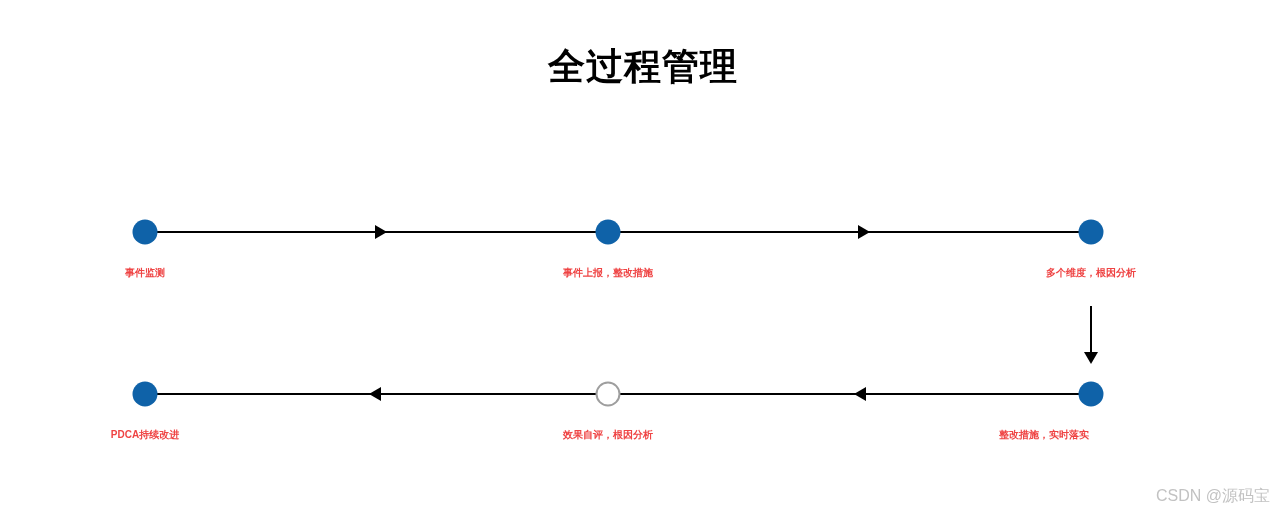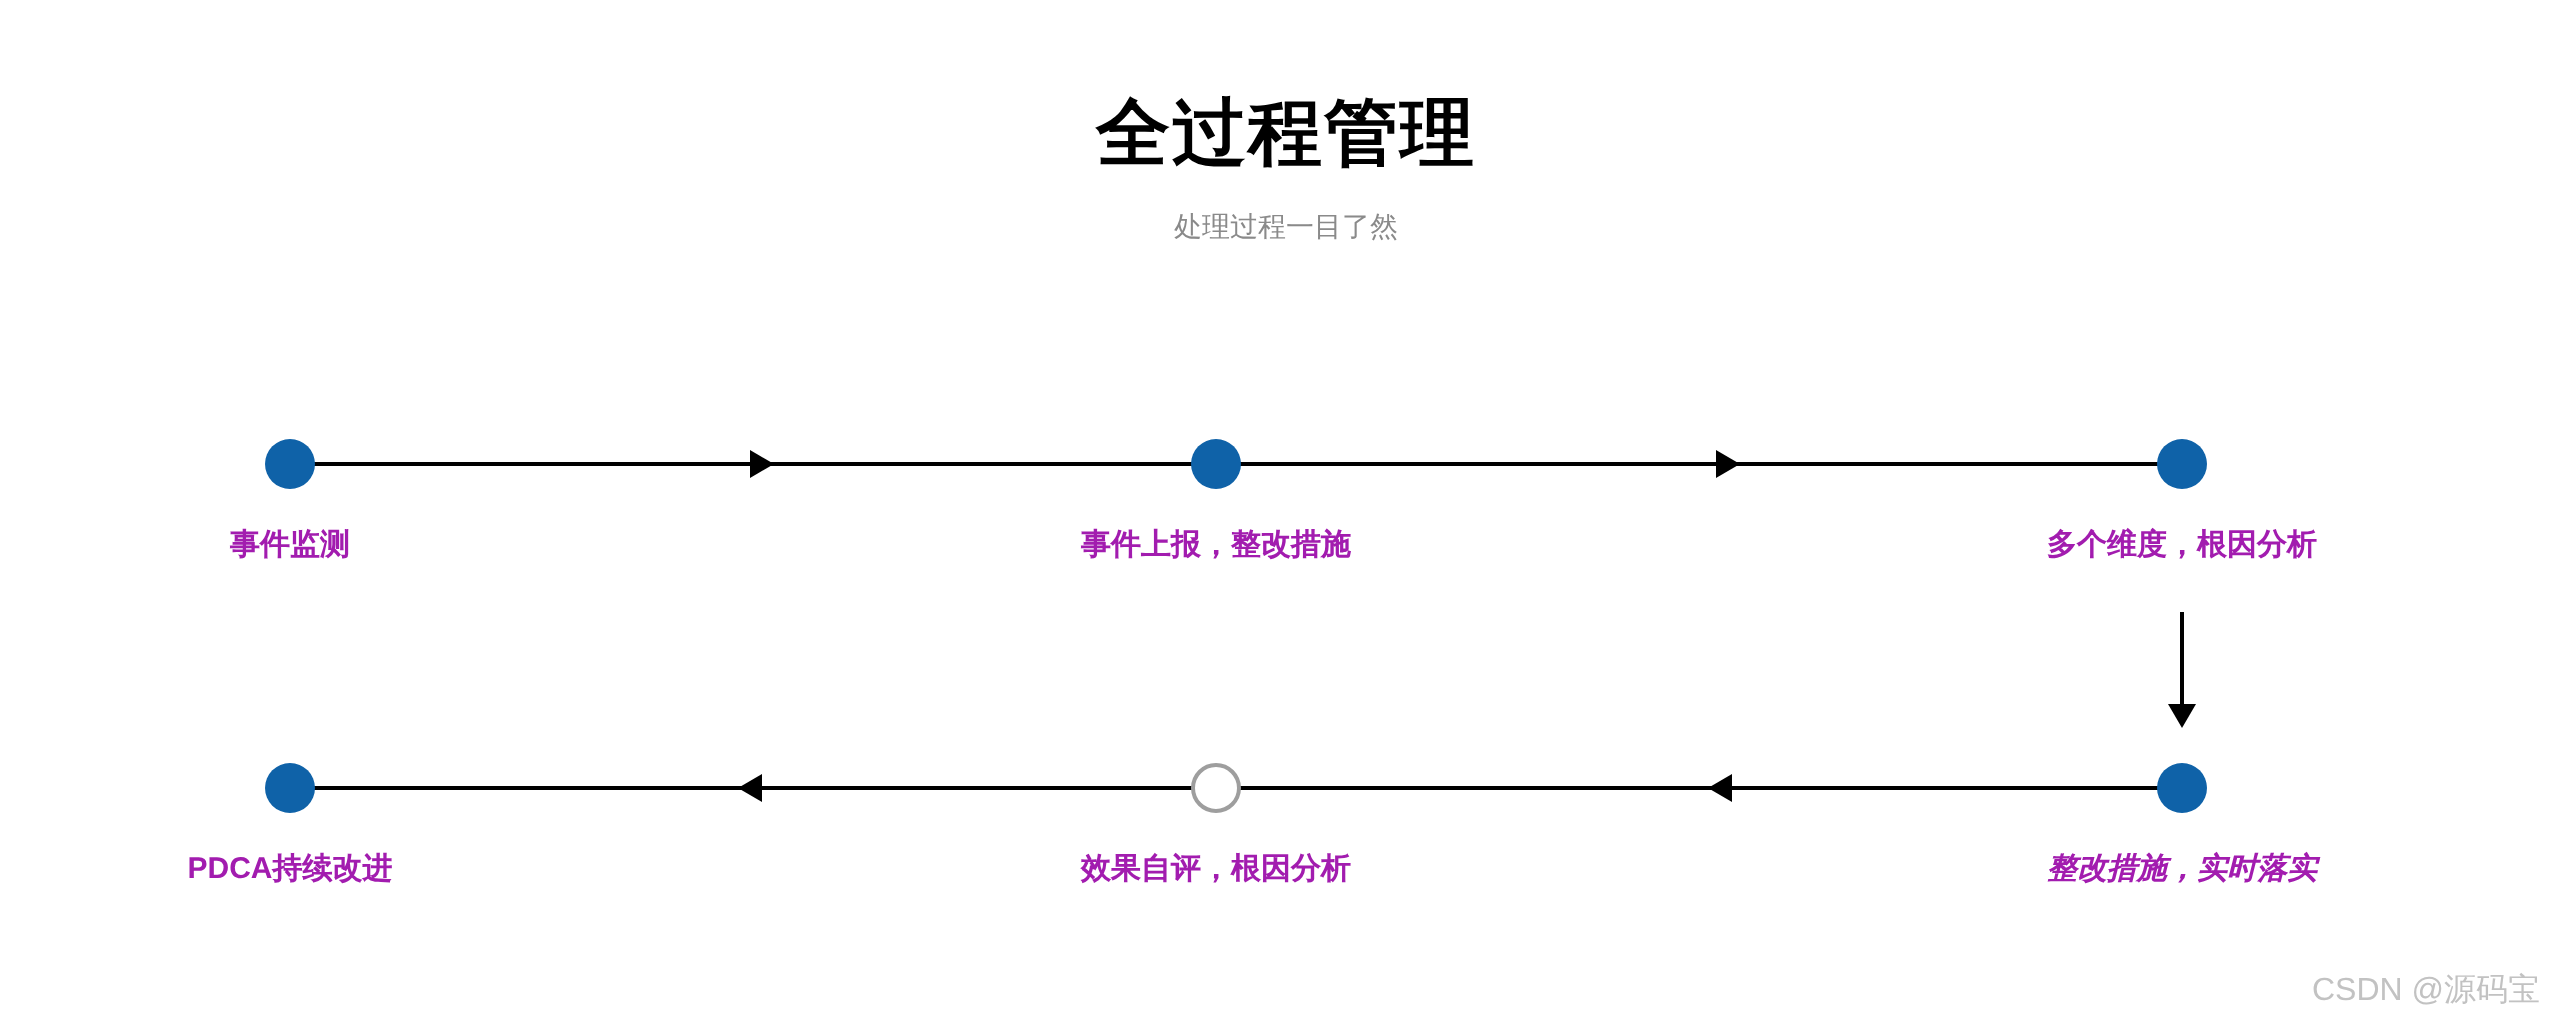--- a/index.html
+++ b/index.html
@@ -99,23 +99,23 @@
     border-top: 7px solid transparent;
     border-bottom: 7px solid transparent;
     border-right: 12px solid #000000;
   }
 
   .node-label {
     position: absolute;
     transform: translateX(-50%);
     top: 30px;
     white-space: nowrap;
-    font-size: 15px;
+    font-size: 10px;
     font-weight: bold;
-    color: #a21caf;
+    color: #ef4444;
     line-height: 22px;
   }
 
   
   .vconnector {
     position: absolute;
     left: 1091px;
     top: 306px;
     width: 2px;
     height: 48px;
@@ -145,21 +145,20 @@
     white-space: nowrap;
   }
 </style>
 </head>
 <body>
 
 <div class="page">
 
   <div class="header">
     <h1 class="title">全过程管理</h1>
-    <p class="subtitle">处理过程一目了然</p>
   </div>
 
   <div class="flow-row row-top">
     <div class="track"></div>
 
     <div class="arrow arrow-right" style="left:381px;"></div>
     <div class="arrow arrow-right" style="left:864px;"></div>
 
     <div class="node node-filled" style="left:145px;"></div>
     <div class="node-label" style="left:145px;">事件监测</div>
@@ -180,18 +179,18 @@
     <div class="arrow arrow-left" style="left:375px;"></div>
     <div class="arrow arrow-left" style="left:860px;"></div>
 
     <div class="node node-filled" style="left:145px;"></div>
     <div class="node-label" style="left:145px;">PDCA持续改进</div>
 
     <div class="node node-hollow" style="left:608px;"></div>
     <div class="node-label" style="left:608px;">效果自评，根因分析</div>
 
     <div class="node node-filled" style="left:1091px;"></div>
-    <div class="node-label" style="left:1091px;font-style:italic;">整改措施，实时落实</div>
+    <div class="node-label" style="left:1044px;">整改措施，实时落实</div>
   </div>
 
   <div class="watermark">CSDN @源码宝</div>
 
 </div>
 
 </body></html>

